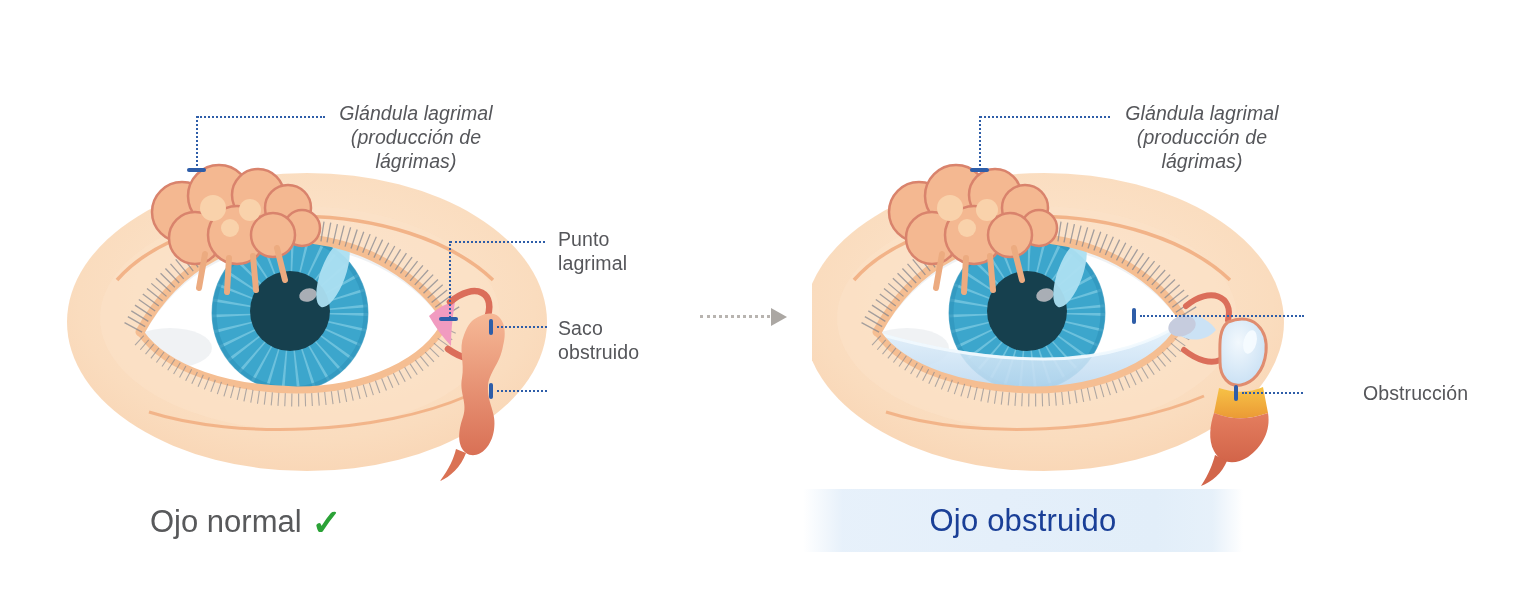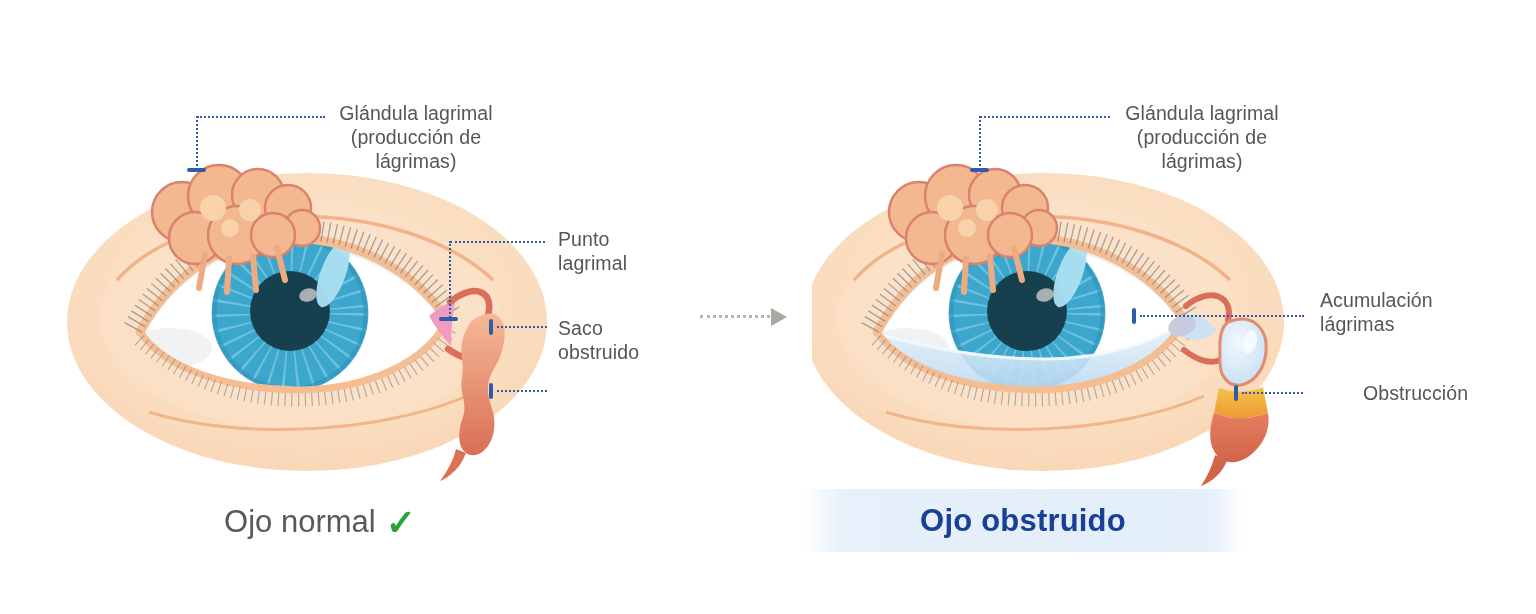--- a/index.html
+++ b/index.html
@@ -2,33 +2,33 @@
 <html><head>
 <meta charset="utf-8">
 <style>
   html,body{margin:0;padding:0;background:#ffffff;}
   body{width:1536px;height:614px;position:relative;overflow:hidden;
        font-family:"Liberation Sans",sans-serif;}
   .stage{position:absolute;inset:0;}
   svg.eye{position:absolute;}
   .label{position:absolute;color:#55565a;font-size:19.5px;line-height:24px;
          white-space:pre-line;letter-spacing:.1px;}
-  .label.center{text-align:center;}
+  .label.center{text-align:center;font-style:italic;}
   .leader-h{position:absolute;height:0;border-top:2.4px dotted #2e5da8;}
   .leader-v{position:absolute;width:0;border-left:2.4px dotted #2e5da8;}
   .tick-h{position:absolute;height:3.6px;background:#2e5da8;border-radius:2px;}
   .tick-v{position:absolute;width:3.6px;background:#2e5da8;border-radius:2px;}
-  .caption-left{position:absolute;left:150px;top:502px;width:340px;text-align:center;
+  .caption-left{position:absolute;left:150px;top:502px;width:340px;text-align:left;
                 color:#58595b;font-size:31px;}
   .check{color:#2ba237;font-weight:bold;font-size:36px;vertical-align:-3px;margin-left:10px;}
   .caption-band{position:absolute;left:803px;top:489px;width:440px;height:63px;
       background:linear-gradient(90deg,rgba(228,239,250,0) 0%,rgba(228,239,250,.9) 9%,
                  #e4effa 45%,#e2eef9 80%,rgba(226,238,249,.85) 93%,rgba(226,238,249,0) 100%);
       display:flex;align-items:center;justify-content:center;}
-  .caption-band span{color:#1a3f97;font-size:31px;font-weight:bold;letter-spacing:.2px;}
+  .caption-band span{color:#1a3f97;font-size:31px;font-weight:normal;letter-spacing:.2px;}
   .arrow-line{position:absolute;left:700px;top:315px;width:70px;height:0;
               border-top:3px dotted #b8b4b0;}
   .arrow-head{position:absolute;left:771px;top:308px;width:0;height:0;
               border-left:16px solid #aba7a3;border-top:9px solid transparent;
               border-bottom:9px solid transparent;}
 </style>
 </head>
 <body>
 
 <div class="stage">
@@ -229,22 +229,20 @@
 (producción de
 lágrimas)</div>
   <div class="label" style="left:558px;top:227px">Punto
 lagrimal</div>
   <div class="label" style="left:558px;top:316px">Saco
 obstruido</div>
 
   <div class="label center" style="left:1116px;top:101px;width:172px">Glándula lagrimal
 (producción de
 lágrimas)</div>
-  <div class="label" style="left:1320px;top:288px">Acumulación
-lágrimas</div>
   <div class="label" style="left:1363px;top:381px">Obstrucción</div>
 
   <div class="arrow-line"></div>
   <div class="arrow-head"></div>
 
   <div class="caption-left">
     <span>Ojo normal</span><span class="check">✓</span>
   </div>
   <div class="caption-band">
     <span>Ojo obstruido</span>

